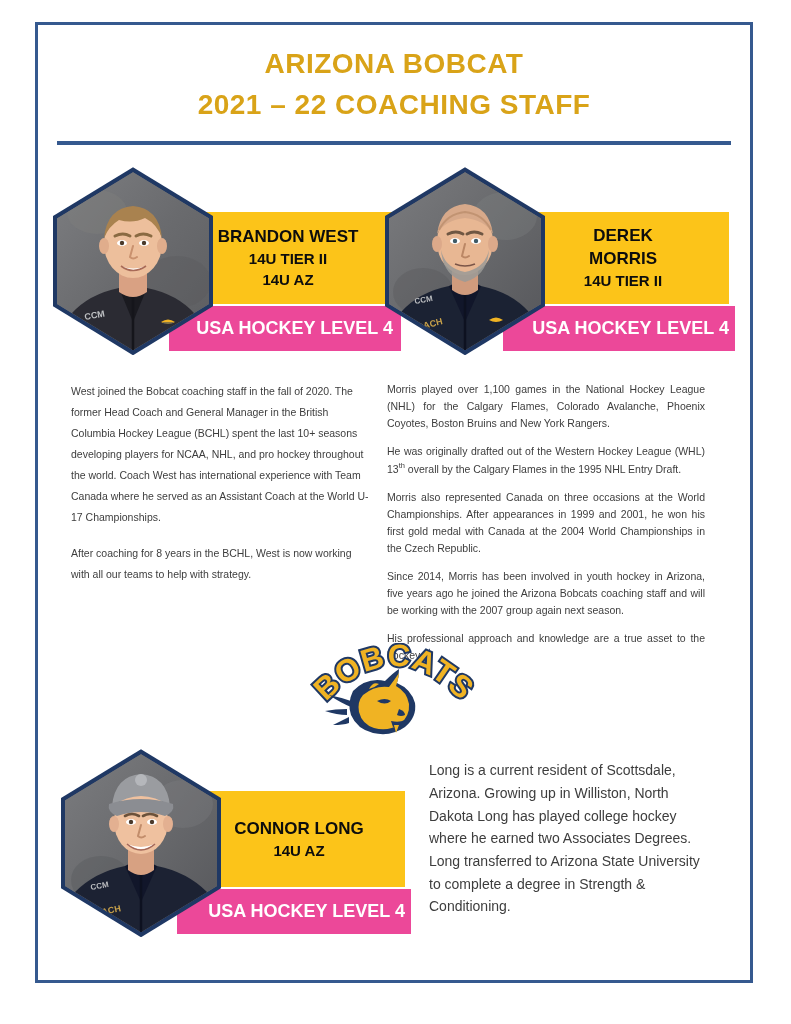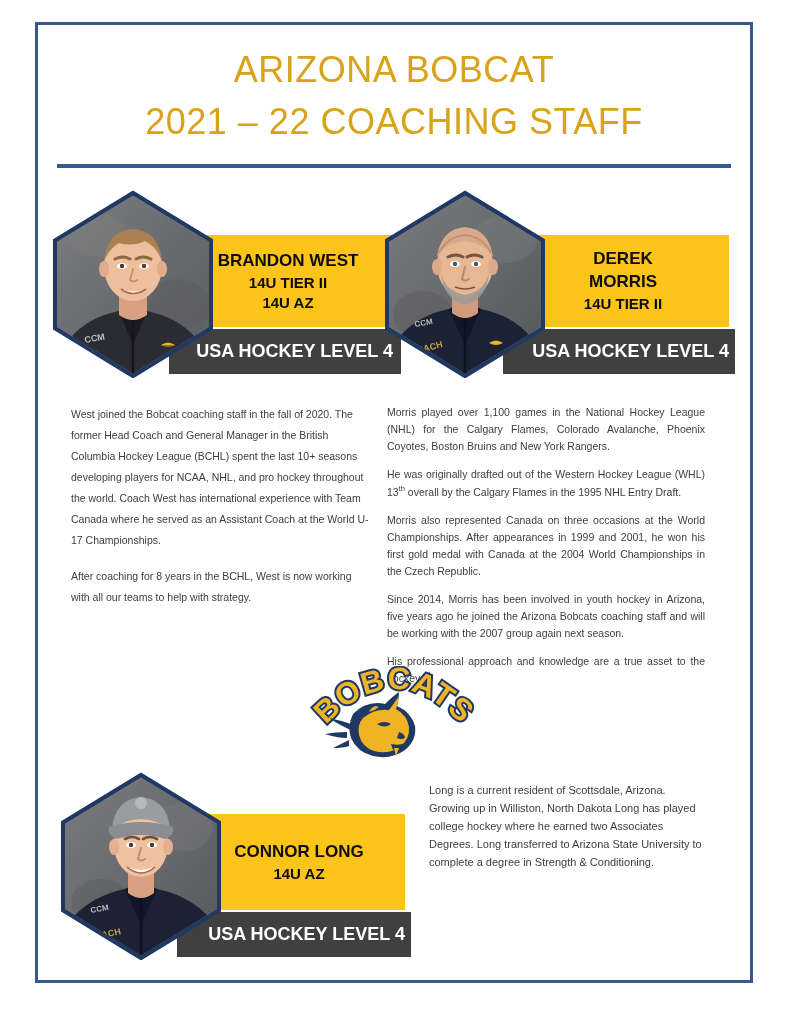--- a/index.html
+++ b/index.html
@@ -25,22 +25,22 @@
     box-sizing:border-box;
   }
 
   
   .title-block{
     padding-top:22px;
     text-align:center;
   }
   .title-line{
     color:#d9a318;
-    font-weight:normal;
-    font-size:36px;
+    font-weight:bold;
+    font-size:28px;
     letter-spacing:.5px;
     line-height:1.45;
     font-family:"Liberation Sans", sans-serif;
   }
   .title-rule{
     margin:16px 22px 0 22px;
     height:4px;
     background:#35598f;
   }
 
@@ -87,21 +87,21 @@
     justify-content:center;
     color:#0d0d0d;
     font-weight:bold;
     line-height:1.35;
   }
   .nameplate .np-name{font-size:17px;}
   .nameplate .np-sub{font-size:15px;}
 
   .banner{
     position:absolute;
-    background:#404040;
+    background:#ec4899;
     z-index:1;
     display:flex;
     align-items:center;
     color:#ffffff;
     font-weight:bold;
     font-size:18px;
   }
 
   
   .card.left .nameplate{left:130px;top:45px;width:210px;height:92px;}
@@ -149,21 +149,21 @@
     width:345px;height:196px;
   }
   .card.bottom-card .hex{left:8px;}
   .card.bottom-card .nameplate{left:140px;top:42px;width:212px;height:96px;}
   .card.bottom-card .banner{left:124px;top:140px;width:228px;height:45px;justify-content:flex-end;padding-right:6px;}
 
   .bio-col.bottom-right{
     position:absolute;
     left:394px;top:10px;
     width:276px;
-    font-size:11px;
+    font-size:14px;
     color:#3d3d3d;
   }
   .bio-col.bottom-right p{line-height:1.62;margin:0 0 11px 0;}
 </style>
 </head>
 <body>
 
 <div class="page-border"></div>
 
 <div class="content">

